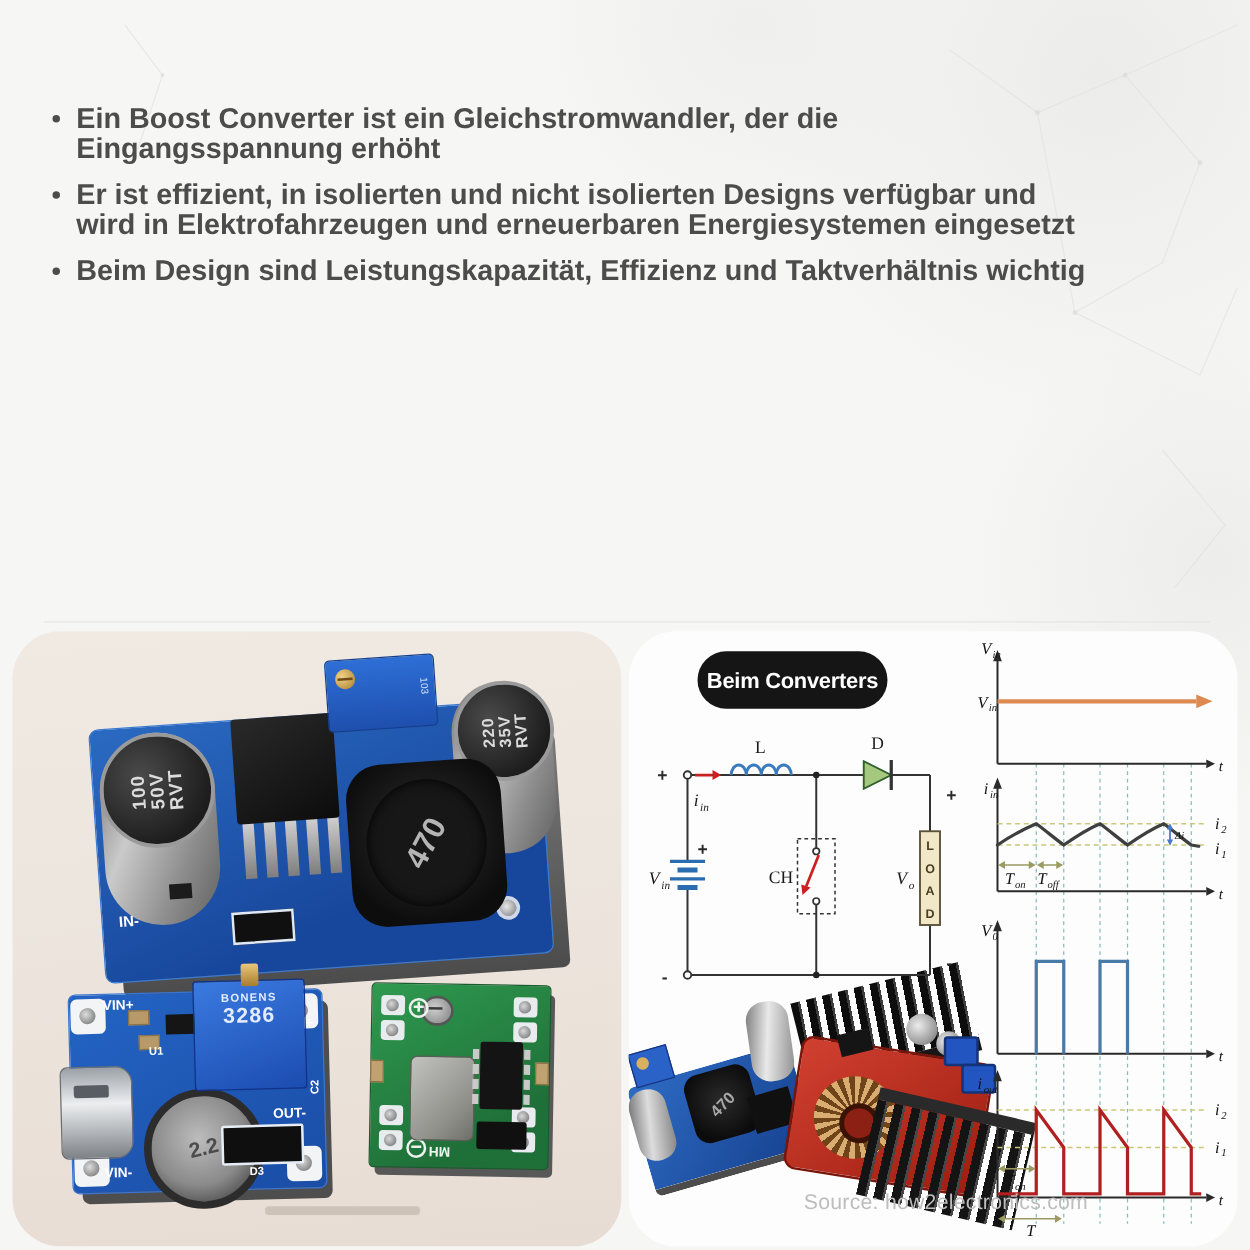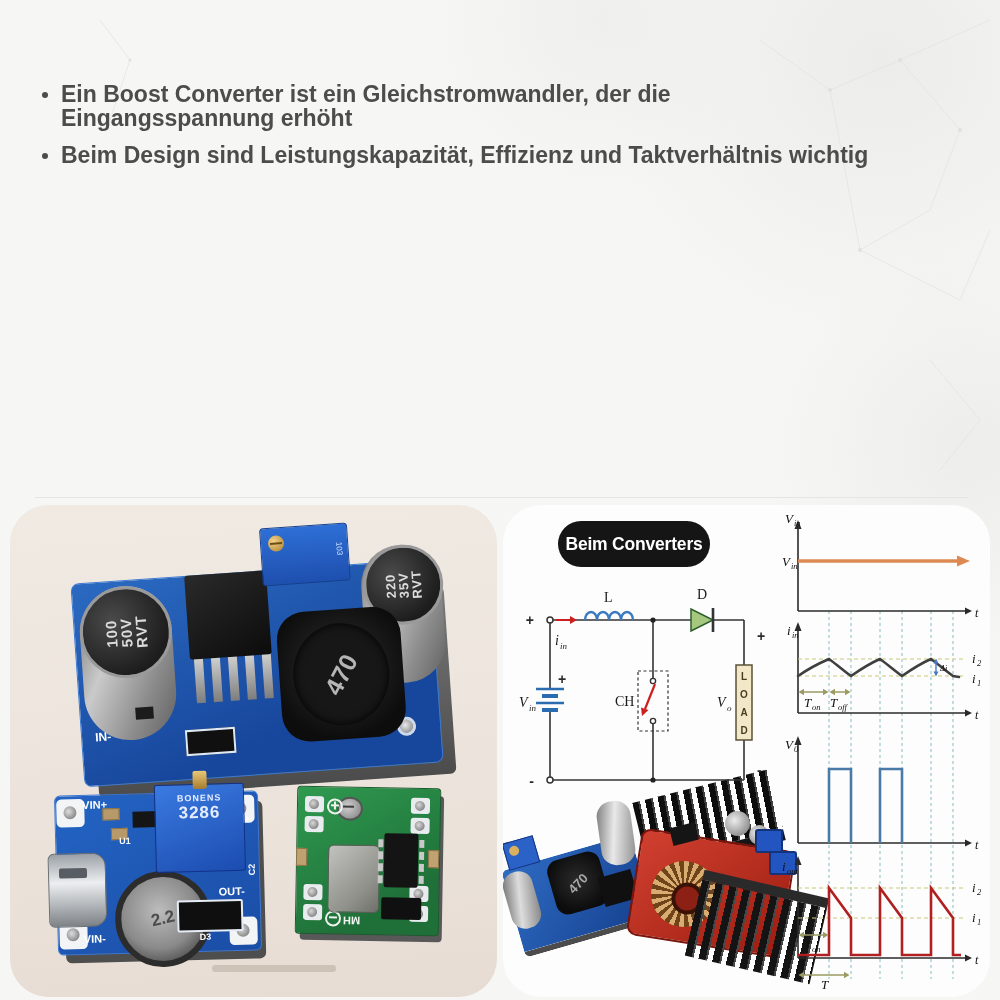--- a/index.html
+++ b/index.html
@@ -191,20 +191,24 @@
   </svg>
   <div class="topline"></div>
 
 
   <ul class="bullets">
     <li>
       <div class="bline">Ein Boost Converter ist ein Gleichstromwandler, der die</div>
       <div class="bline">Eingangsspannung erhöht</div>
     </li>
     <li>
+      <div class="bline">Er ist effizient, in isolierten und nicht isolierten Designs verfügbar und</div>
+      <div class="bline">wird in Elektrofahrzeugen und erneuerbaren Energiesystemen eingesetzt</div>
+    </li>
+    <li>
       <div class="bline">Beim Design sind Leistungskapazität, Effizienz und Taktverhältnis wichtig</div>
     </li>
   </ul>
 
   <div class="panel panel-left">
 
     <div class="lm">
       <div class="lm-base"></div>
       <div class="lm-pcb"></div>
       <div class="hole lm-h1"></div>
@@ -496,14 +500,15 @@
       <div class="pr-board"></div>
       <div class="pr-cap1"></div>
       <div class="pr-cap2"></div>
       <div class="pr-tr"></div>
       <div class="pr-term1"></div>
       <div class="pr-term2"></div>
       <div class="pr-toroid"></div>
       <div class="pr-hs2"></div>
     </div>
 
+    <div class="src">Source: how2electronics.com</div>
   </div>
 </div>
 
 </body></html>

